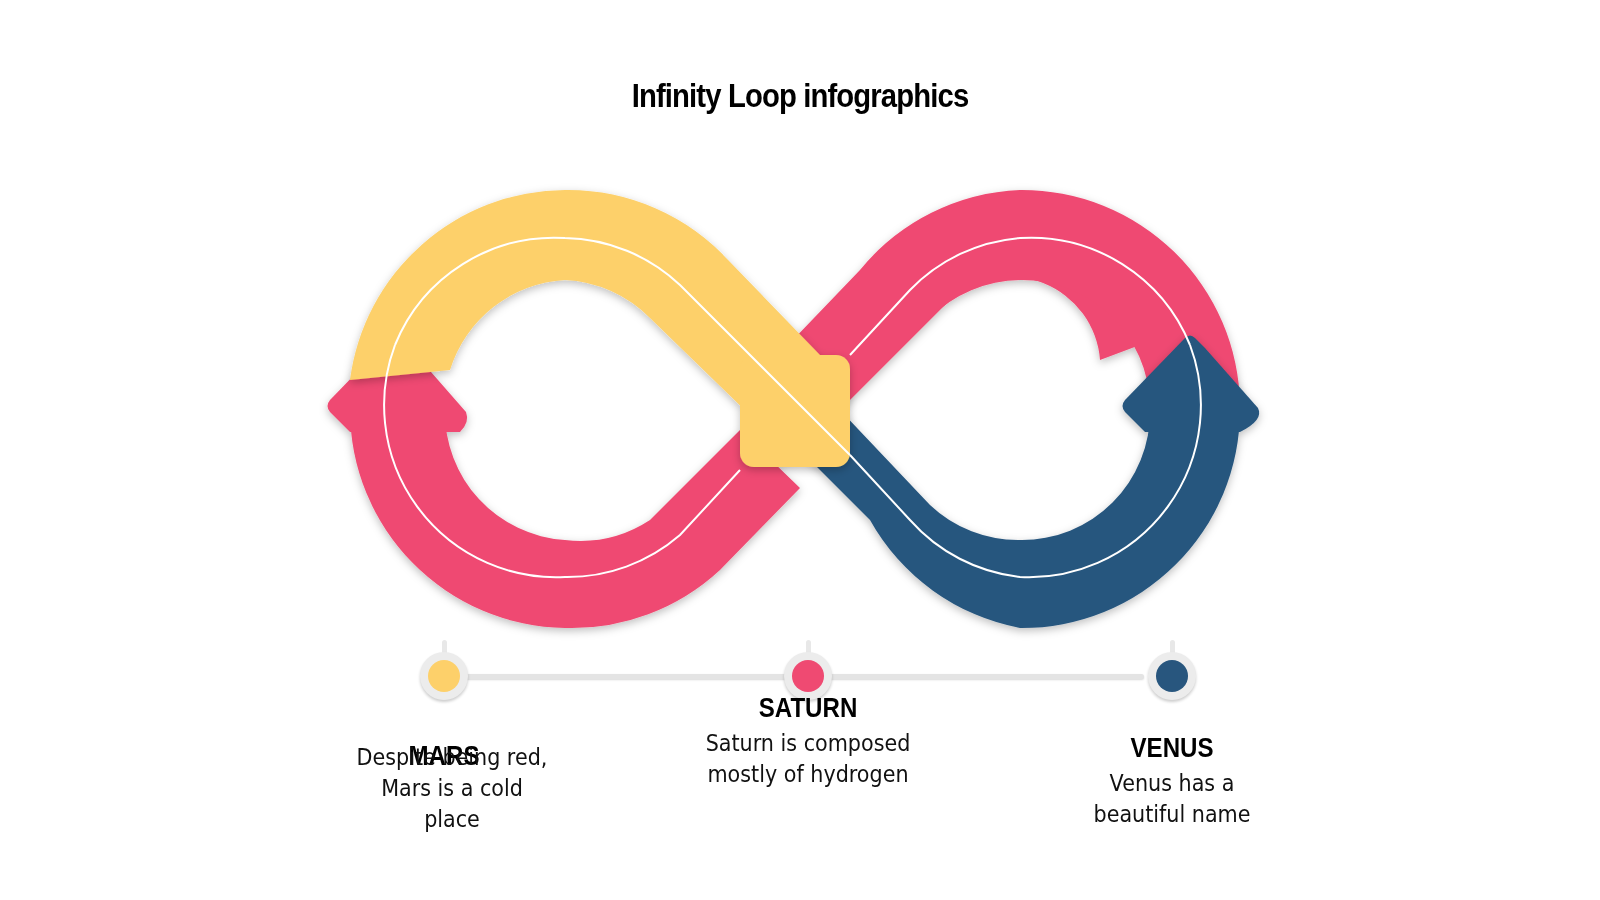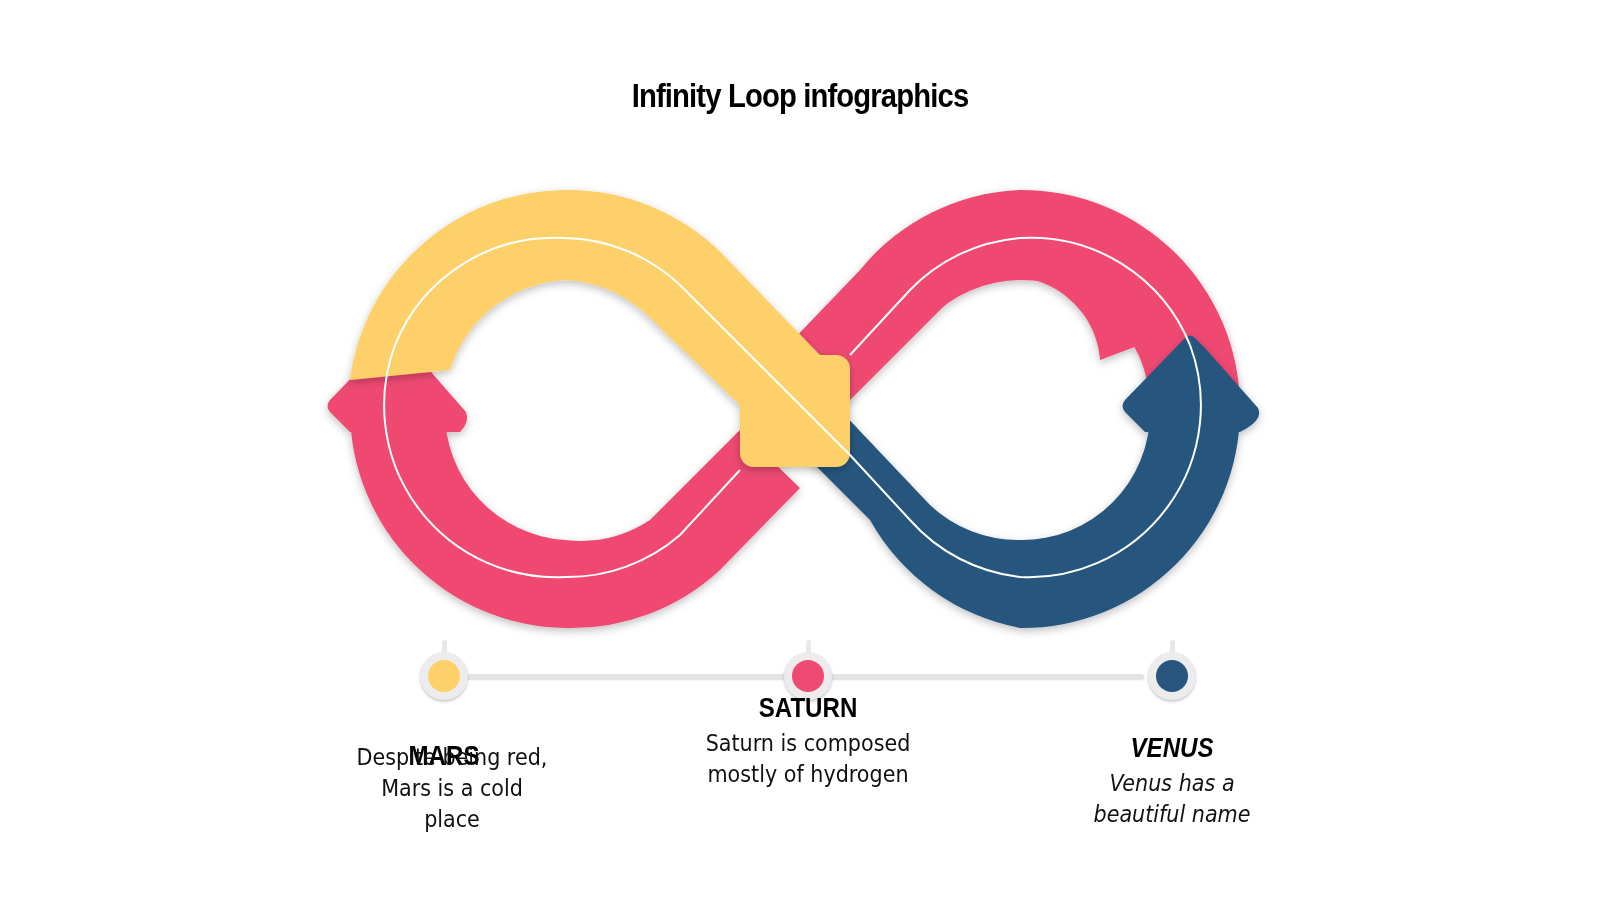--- a/index.html
+++ b/index.html
@@ -78,17 +78,17 @@
   <div class="desc">Mars is a cold</div>
   <div class="desc">place</div>
 </div>
 
 <div class="col" style="left:648px; top:692px;">
   <div class="head">SATURN</div>
   <div class="desc" style="margin-top:4px;">Saturn is composed</div>
   <div class="desc">mostly of hydrogen</div>
 </div>
 
-<div class="col" style="left:1012px; top:732px;font-style:italic;">
+<div class="col" style="left:1012px; top:732px;">
   <div class="head">VENUS</div>
   <div class="desc" style="margin-top:4px;">Venus has a</div>
   <div class="desc">beautiful name</div>
 </div>
 
 </body></html>

